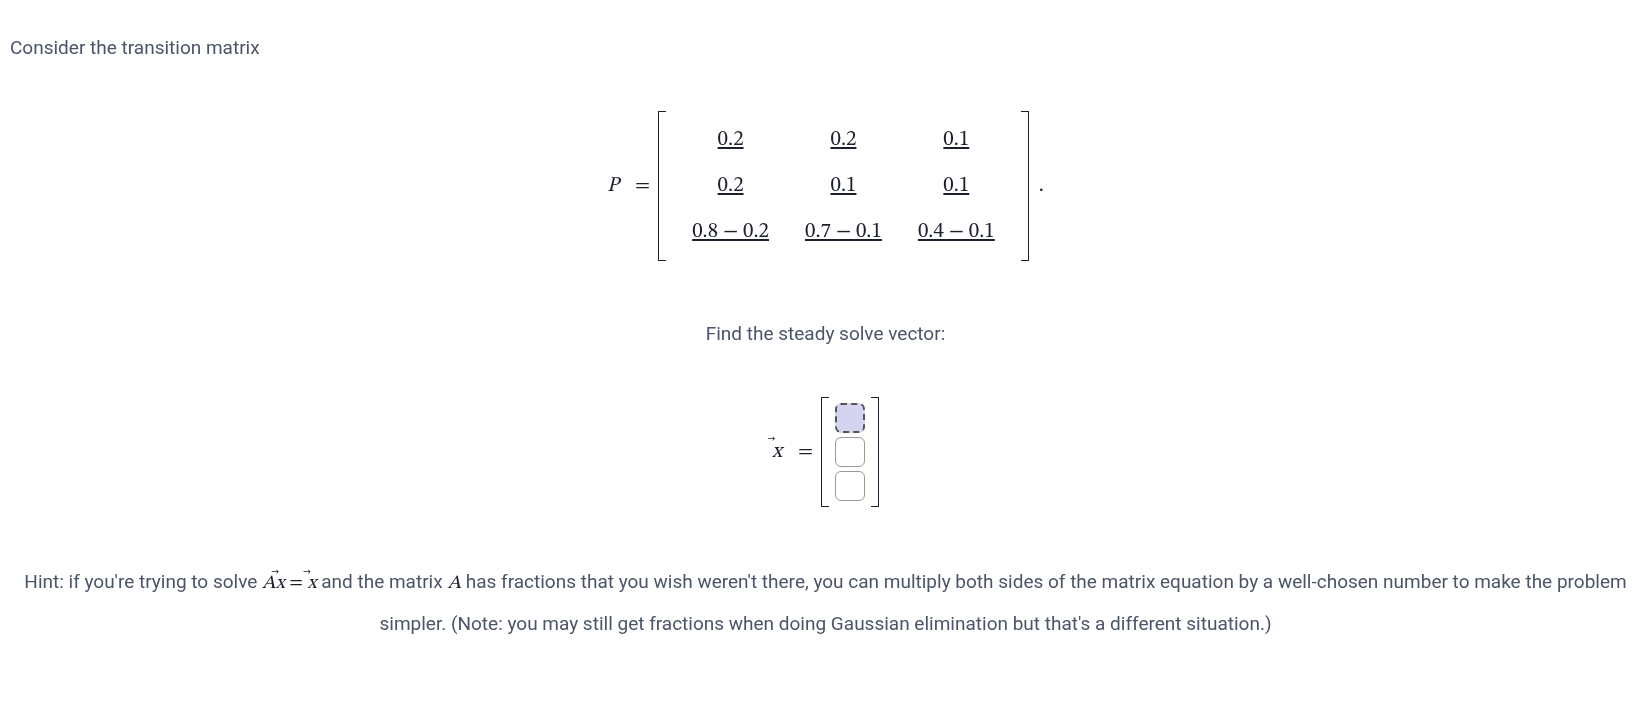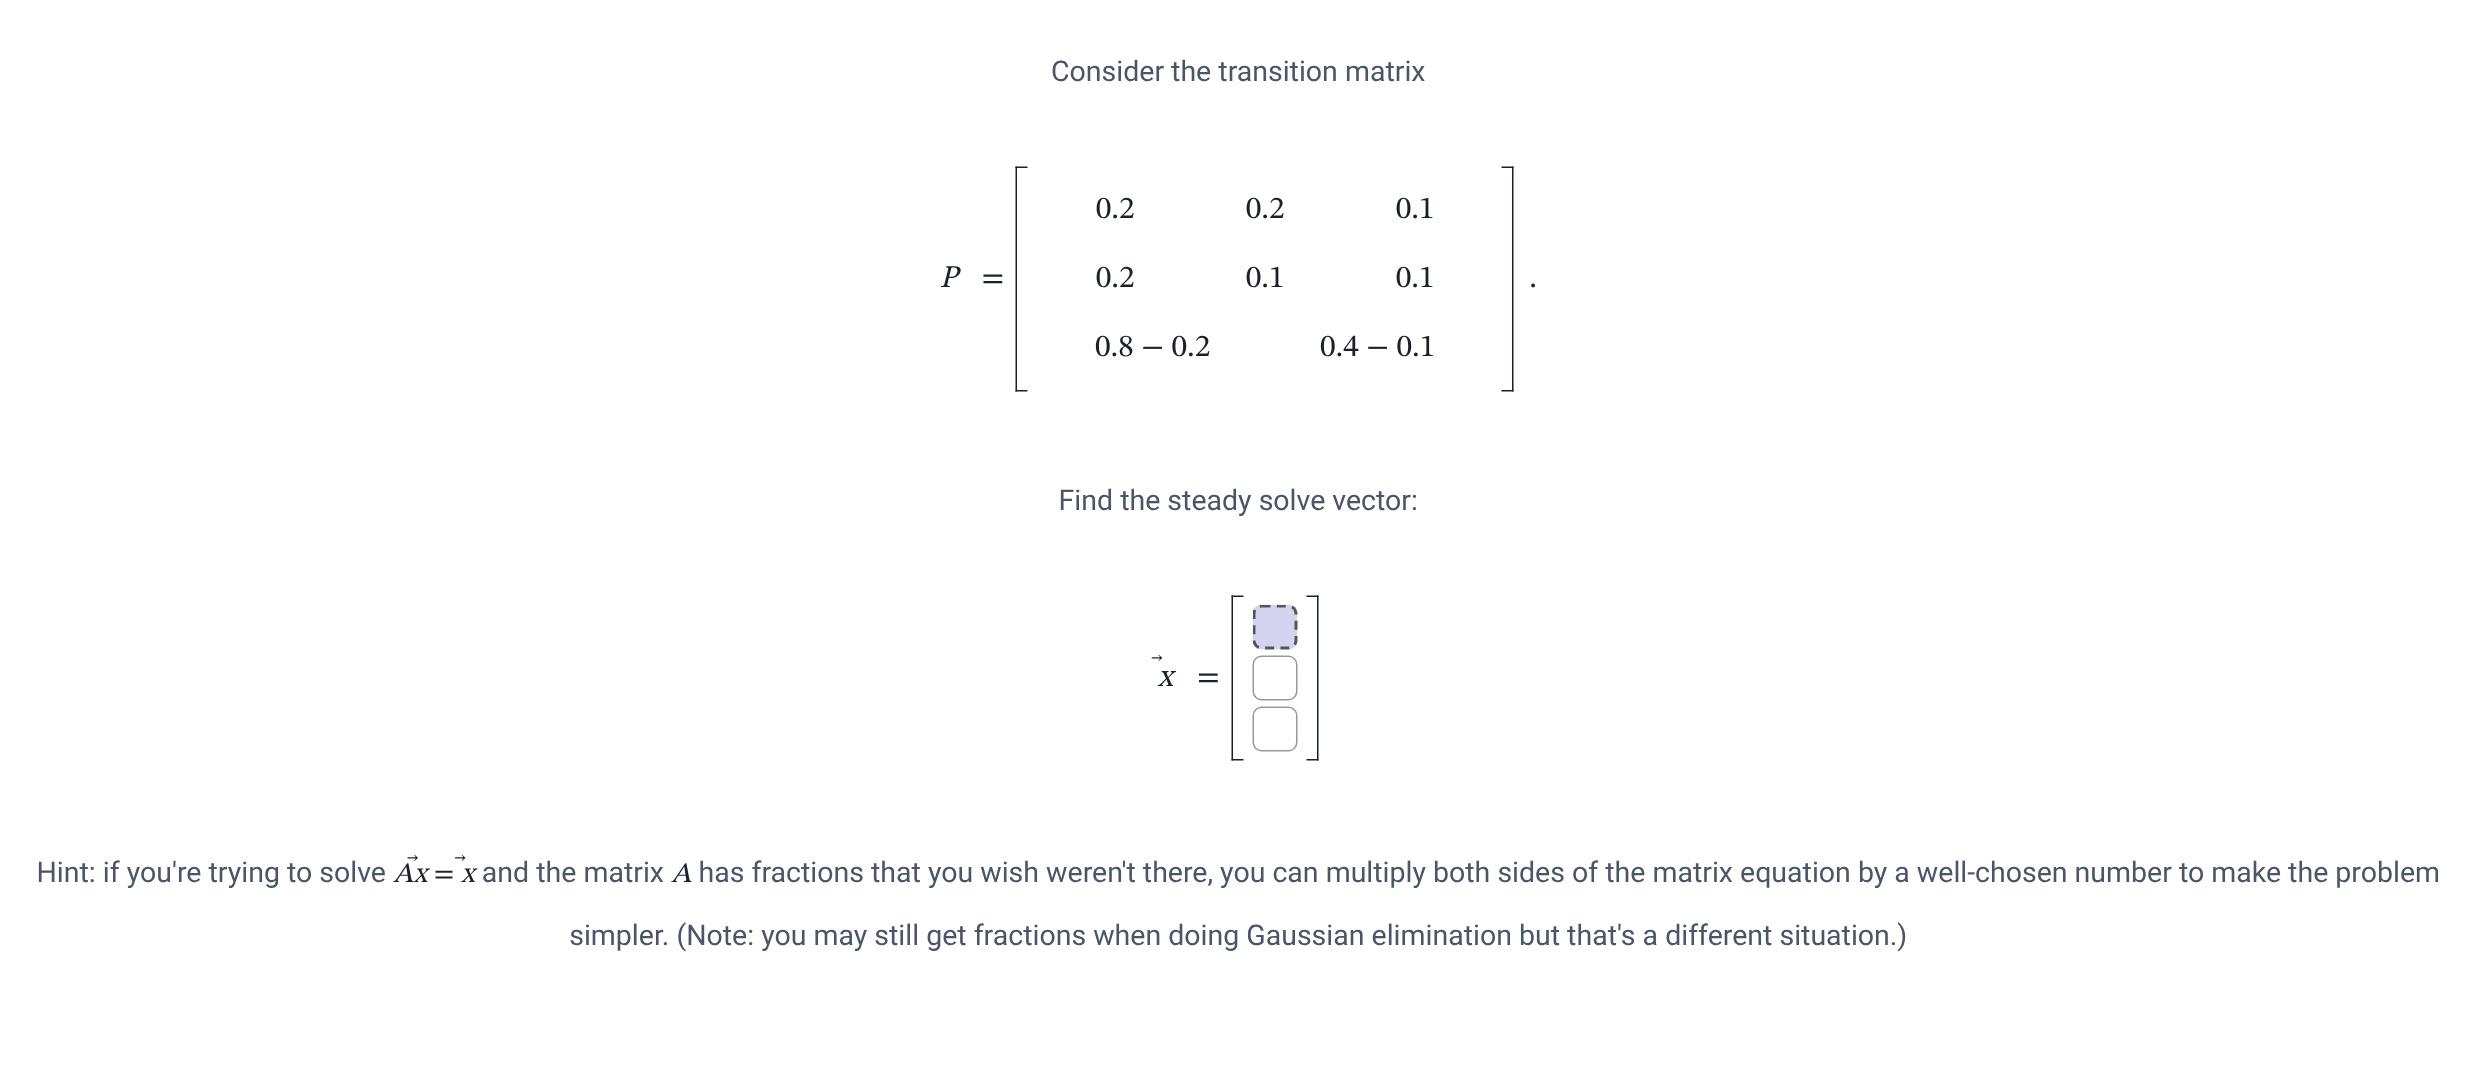--- a/index.html
+++ b/index.html
@@ -11,21 +11,20 @@
       font-family: -apple-system, BlinkMacSystemFont, 'Segoe UI', Roboto, Helvetica, Arial, sans-serif;
       color: #4a5568;
       background: #ffffff;
       width: 1651px;
       height: 718px;
       padding: 30px 10px;
       font-size: 19px;
       line-height: 1.9;
     }
     .intro-text {
-      text-align: center;
       margin-bottom: 45px;
     }
     .matrix-equation {
       display: flex;
       justify-content: center;
       align-items: center;
       margin-bottom: 55px;
       font-family: 'Cambria Math', 'STIX Two Math', 'Latin Modern Math', serif;
       color: #1a202c;
       font-size: 21px;
@@ -33,20 +32,21 @@
     .matrix-label {
       font-style: italic;
       margin-right: 8px;
     }
     .equals {
       margin: 0 8px;
     }
     .matrix-container {
       display: flex;
       align-items: stretch;
+      text-decoration: underline;
     }
     .bracket {
       width: 8px;
       position: relative;
       border-top: 1.5px solid #1a202c;
       border-bottom: 1.5px solid #1a202c;
     }
     .bracket.left {
       border-left: 1.5px solid #1a202c;
     }
@@ -141,20 +141,21 @@
         <div class="matrix-cell">0.2</div>
         <div class="matrix-cell">0.1</div>
       </div>
       <div class="matrix-row">
         <div class="matrix-cell">0.2</div>
         <div class="matrix-cell">0.1</div>
         <div class="matrix-cell">0.1</div>
       </div>
       <div class="matrix-row">
         <div class="matrix-cell">0.8 − 0.2</div>
+        <div class="matrix-cell">0.7 − 0.1</div>
         <div class="matrix-cell">0.4 − 0.1</div>
       </div>
     </div>
     <div class="bracket right"></div>
   </div>
   <span class="period">.</span>
 </div>
 
 <div class="find-text">Find the steady solve vector:</div>
 

